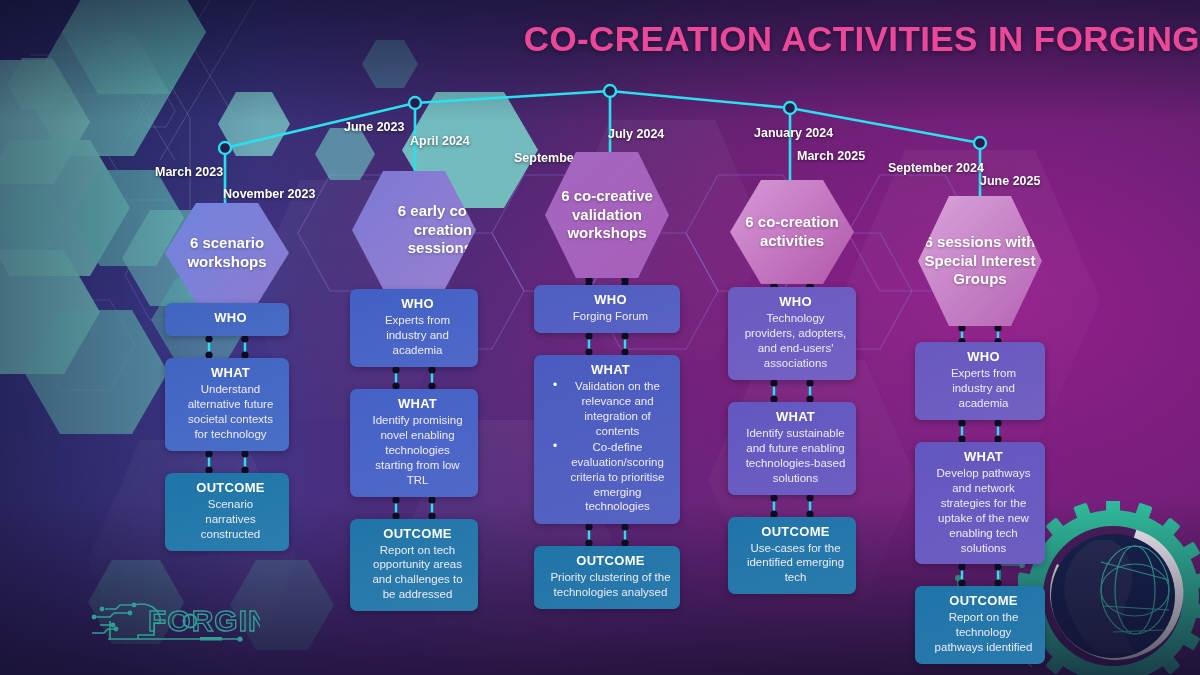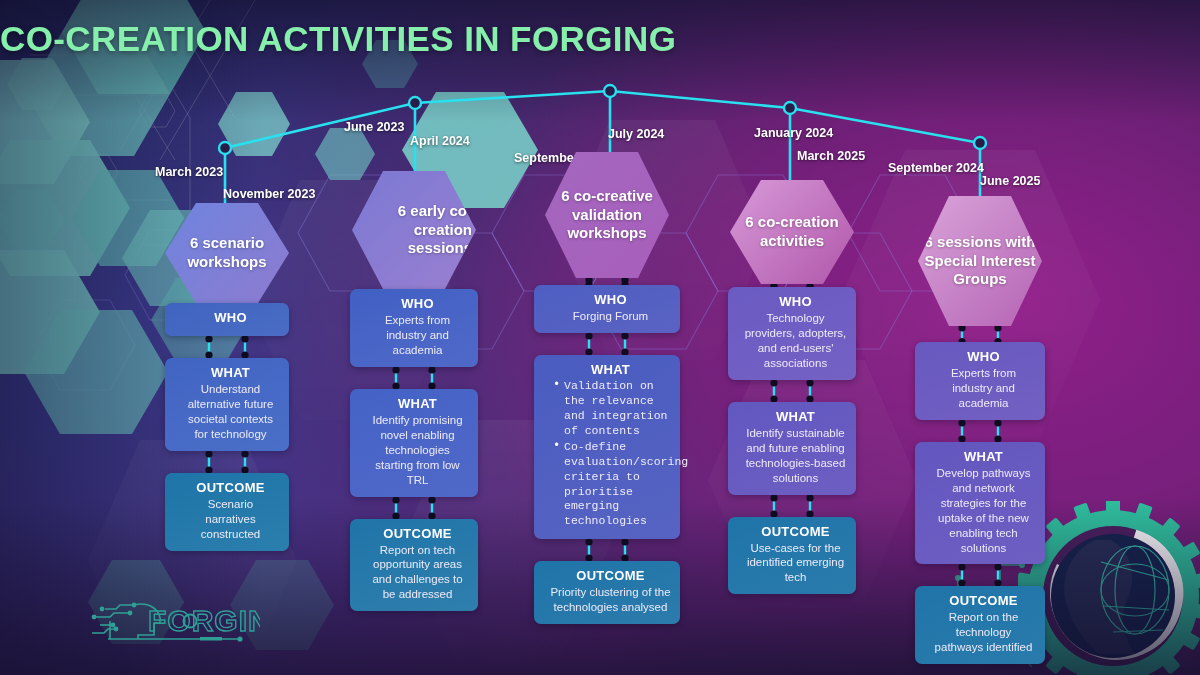--- a/index.html
+++ b/index.html
@@ -26,22 +26,22 @@
   .bg-vignette {
     position:absolute; inset:0;
     background:
       linear-gradient(180deg, rgba(14,12,40,0.55) 0%, rgba(14,12,40,0.0) 18%, rgba(14,12,40,0.0) 74%, rgba(17,14,42,0.72) 100%),
       linear-gradient(90deg, rgba(16,14,46,0.45) 0%, rgba(0,0,0,0) 22%);
   }
   .bg-svg { position:absolute; inset:0; }
   
   .title {
     position:absolute; top:19px; left:0; width:1200px;
-    text-align:left;
-    font-size:35px; font-weight:bold; color:#86efac;
+    text-align:right;
+    font-size:35px; font-weight:bold; color:#ec4899;
     letter-spacing:0.4px;
     text-shadow:0 2px 5px rgba(0,0,0,0.35);
   }
   
   .tl-svg { position:absolute; top:0; left:0; width:1200px; height:260px; }
   .date-label {
     position:absolute;
     font-size:12.5px; font-weight:bold; color:#ffffff;
     white-space:nowrap;
     text-shadow:0 1px 3px rgba(0,0,0,0.55);
@@ -71,21 +71,21 @@
     color:#ffffff;
     padding:7px 9px 9px 16px;
     text-align:center;
     box-shadow:0 2px 6px rgba(10,8,30,0.30);
   }
   .card-title {
     font-size:13px; font-weight:bold; letter-spacing:0.3px;
     margin-bottom:2px; color:#ffffff;
   }
   .card-body { font-size:11.5px; line-height:1.30; color:#edeaf7; }
-  .card-body ul { list-style:none; text-align:left; padding-left:2px;font-family:Liberation Mono, monospace; }
+  .card-body ul { list-style:none; text-align:center; padding-left:2px; }
   .card-body li { position:relative; padding-left:12px; margin-bottom:1px; }
   .card-body li:before {
     content:"•"; position:absolute; left:1px; top:-1px;
     color:#ffffff; font-size:12px;
   }
   
   .conn { position:relative; height:22px; width:100%; }
   .conn svg { position:absolute; left:0; top:0; }
   
   .logo { position:absolute; left:50px; bottom:22px; width:210px; height:58px; }

